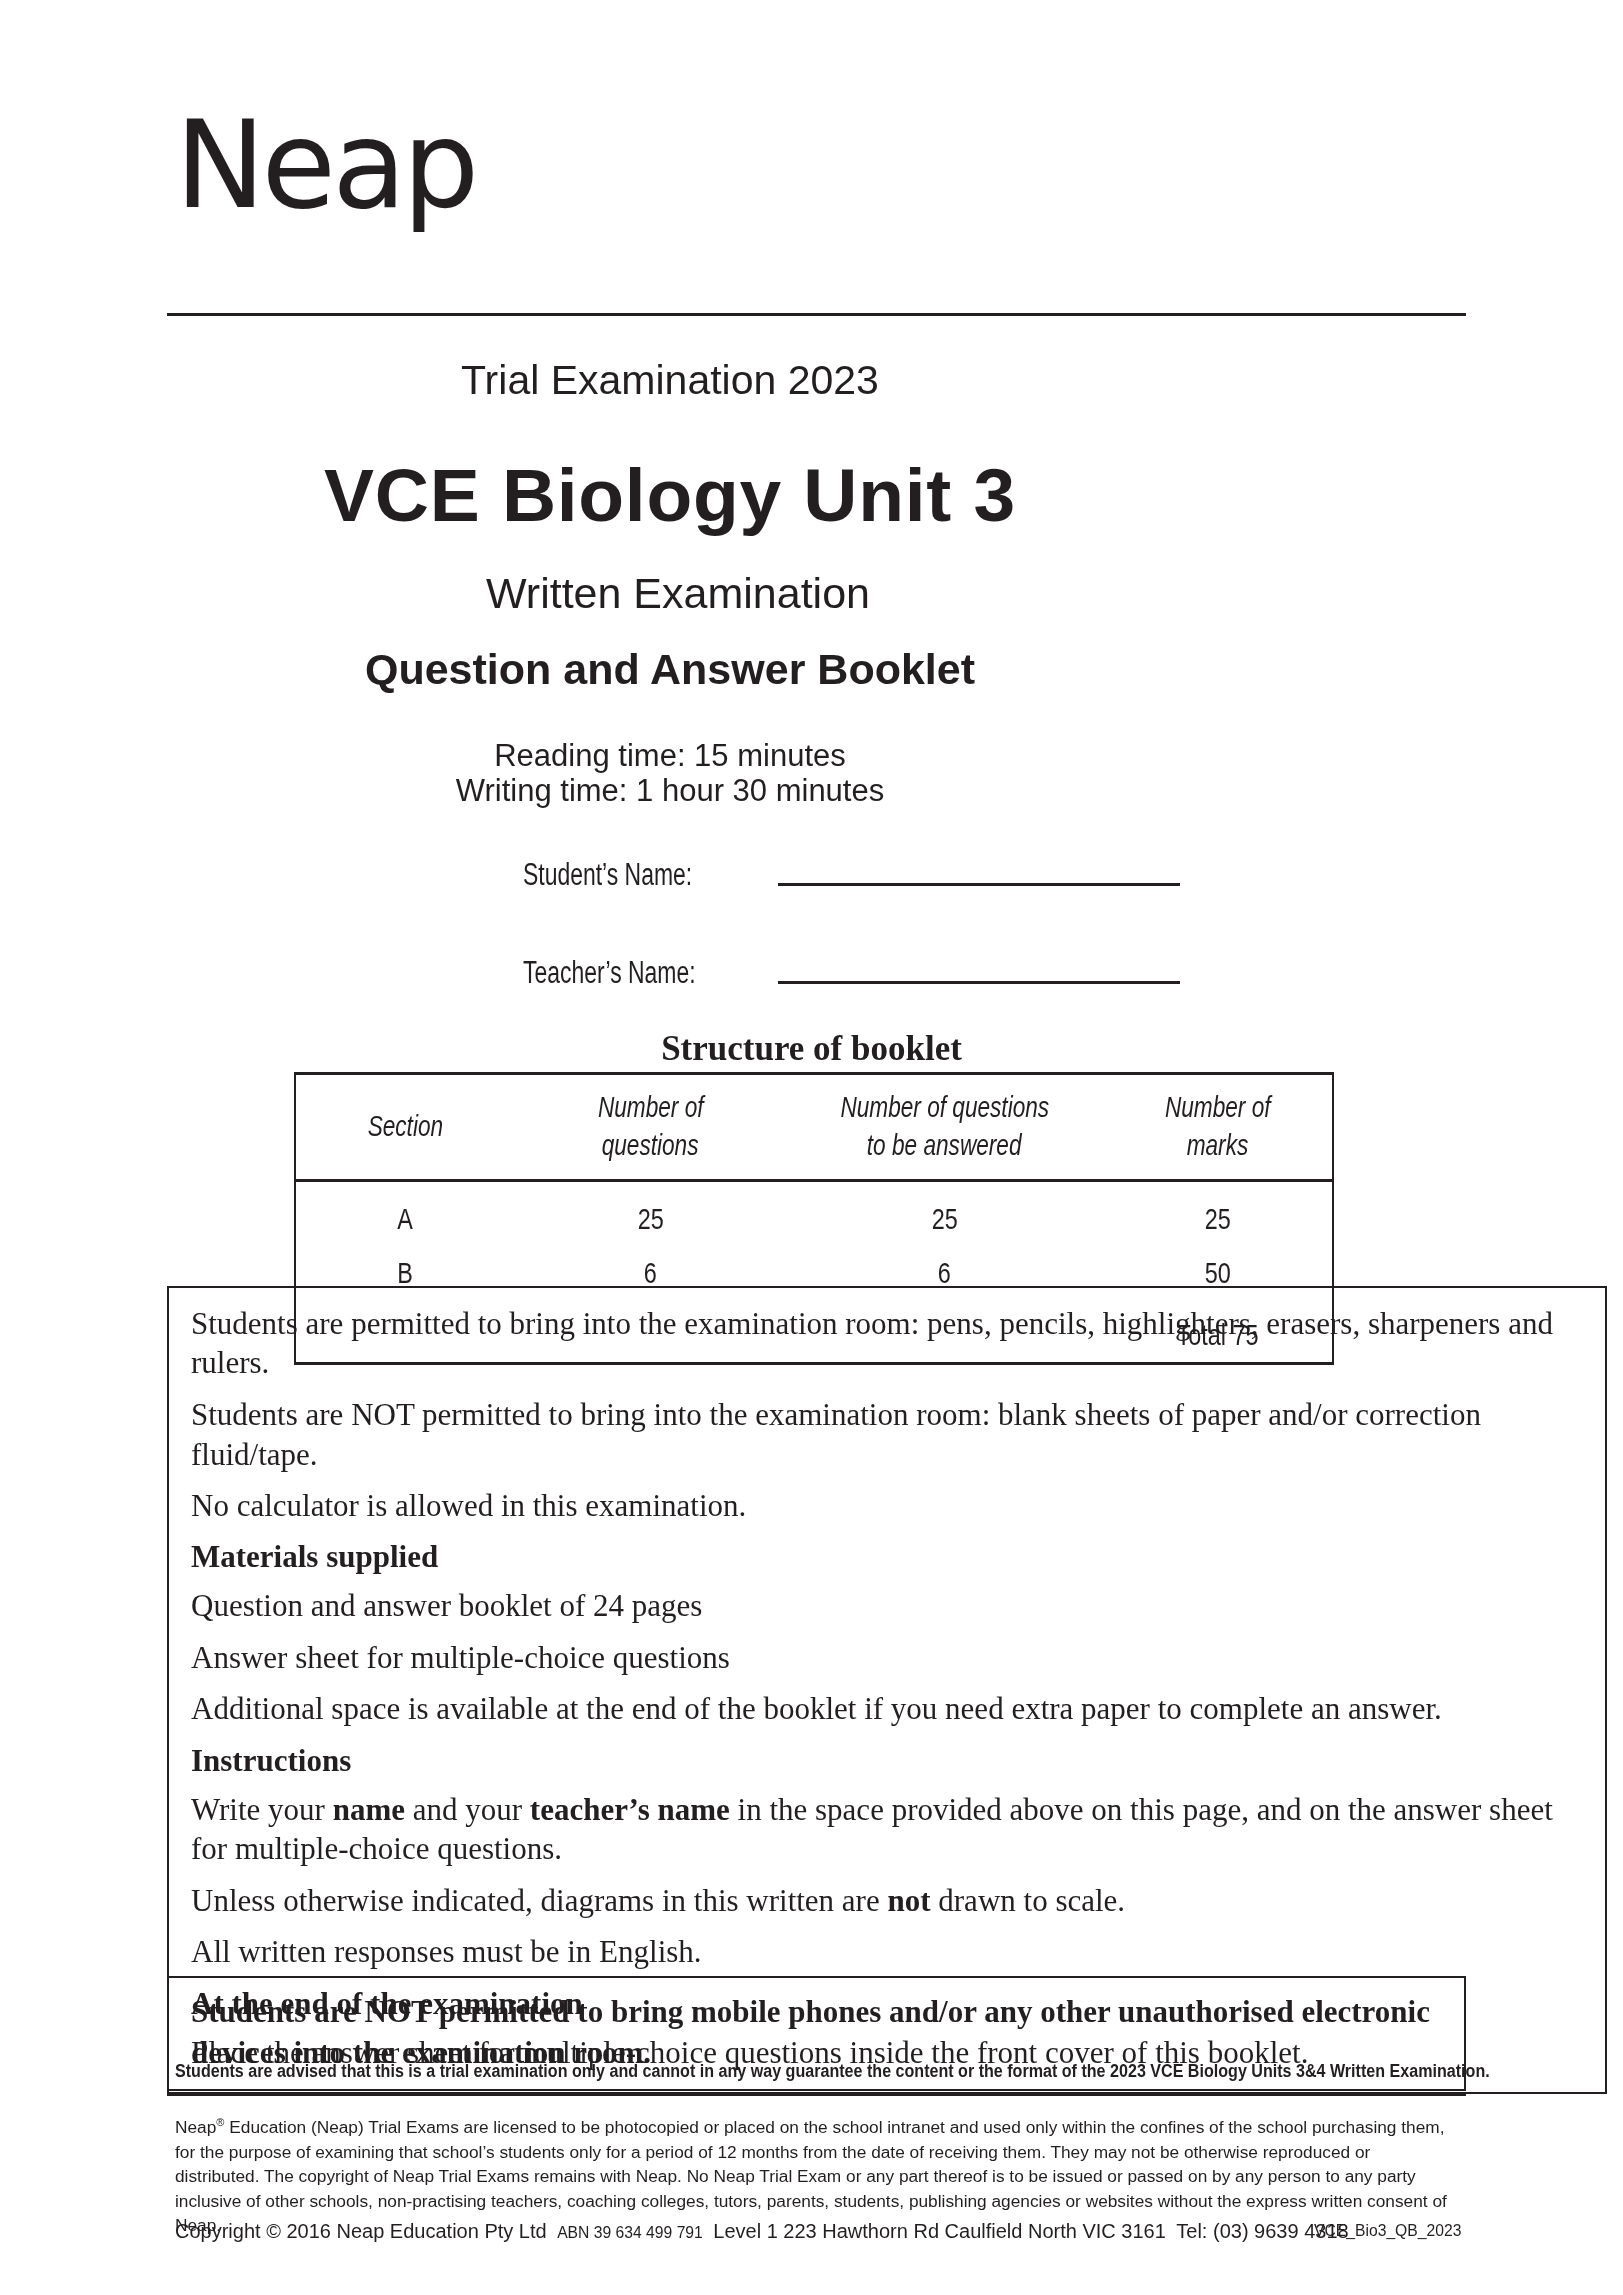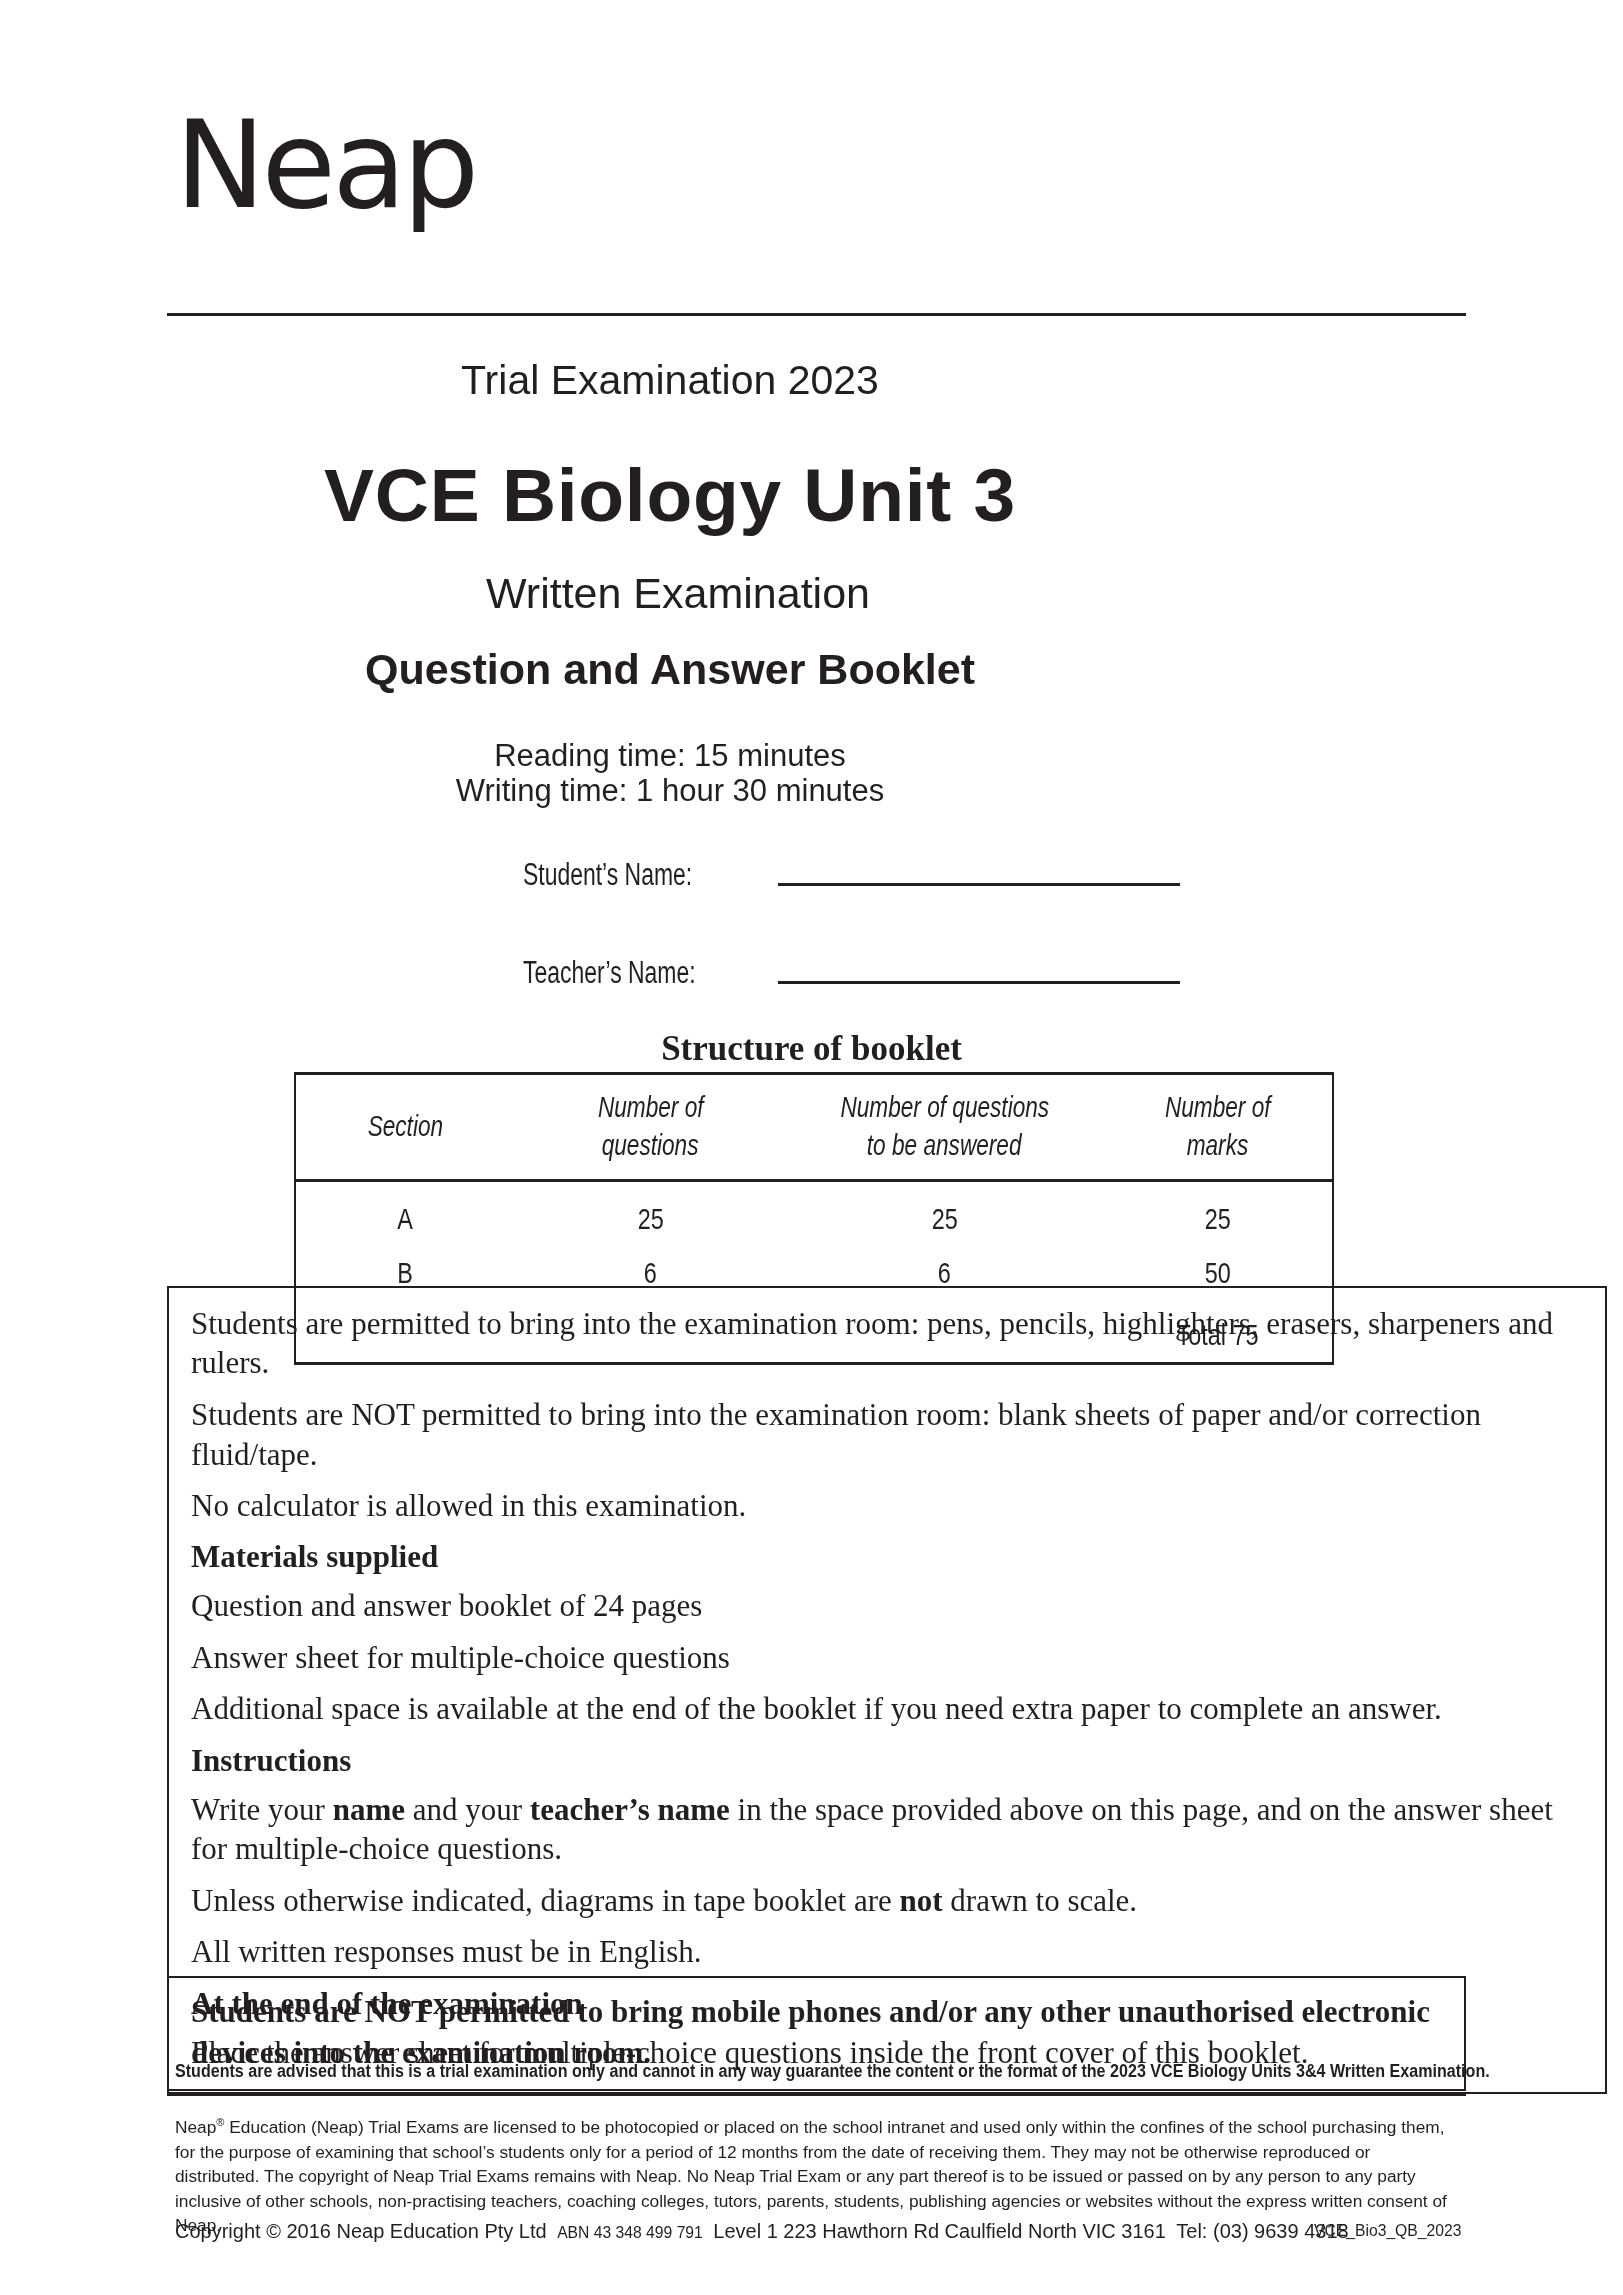--- a/index.html
+++ b/index.html
@@ -234,34 +234,34 @@
   <div class="instr-box">
     <p>Students are permitted to bring into the examination room: pens, pencils, highlighters, erasers, sharpeners and rulers.</p>
     <p>Students are NOT permitted to bring into the examination room: blank sheets of paper and/or correction fluid/tape.</p>
     <p>No calculator is allowed in this examination.</p>
     <p class="h">Materials supplied</p>
     <p>Question and answer booklet of 24 pages</p>
     <p>Answer sheet for multiple-choice questions</p>
     <p>Additional space is available at the end of the booklet if you need extra paper to complete an answer.</p>
     <p class="h">Instructions</p>
     <p><span>Write your </span><b>name</b><span> and your </span><b>teacher’s name</b><span> in the space provided above on this page, and on the answer sheet for multiple-choice questions.</span></p>
-    <p><span>Unless otherwise indicated, diagrams in tape booklet are </span><b>not</b><span> drawn to scale.</span></p>
+    <p><span>Unless otherwise indicated, diagrams in this written are </span><b>not</b><span> drawn to scale.</span></p>
     <p>All written responses must be in English.</p>
     <p class="h">At the end of the examination</p>
     <p>Place the answer sheet for multiple-choice questions inside the front cover of this booklet.</p>
   </div>
 
   <div class="warn-box">
     <p>Students are NOT permitted to bring mobile phones and/or any other unauthorised electronic devices into the examination room.</p>
   </div>
 
   <div class="advisory">
     <span>Students are advised that this is a trial examination only and cannot in any way guarantee the content or the format of the 2023 VCE Biology Units 3&amp;4 Written Examination.</span>
   </div>
 
   <div class="rule-foot"></div>
 
   <div class="fineprint"><span>Neap</span><sup>®</sup><span> Education (Neap) Trial Exams are licensed to be photocopied or placed on the school intranet and used only within the confines of the school purchasing them, for the purpose of examining that school’s students only for a period of 12 months from the date of receiving them. They may not be otherwise reproduced or distributed. The copyright of Neap Trial Exams remains with Neap. No Neap Trial Exam or any part thereof is to be issued or passed on by any person to any party inclusive of other schools, non-practising teachers, coaching colleges, tutors, parents, students, publishing agencies or websites without the express written consent of Neap.</span></div>
 
-  <div class="copyline"><span class="seg">Copyright © 2016 Neap Education Pty Ltd</span><span class="seg abn">ABN 43 348 499 791</span><span class="seg">Level 1 223 Hawthorn Rd Caulfield North VIC 3161</span><span class="seg">Tel: (03) 9639 4318</span><span class="code">VCE_Bio3_QB_2023</span></div>
+  <div class="copyline"><span class="seg">Copyright © 2016 Neap Education Pty Ltd</span><span class="seg abn">ABN 39 634 499 791</span><span class="seg">Level 1 223 Hawthorn Rd Caulfield North VIC 3161</span><span class="seg">Tel: (03) 9639 4318</span><span class="code">VCE_Bio3_QB_2023</span></div>
 
 </div>
 
 
 </body></html>

